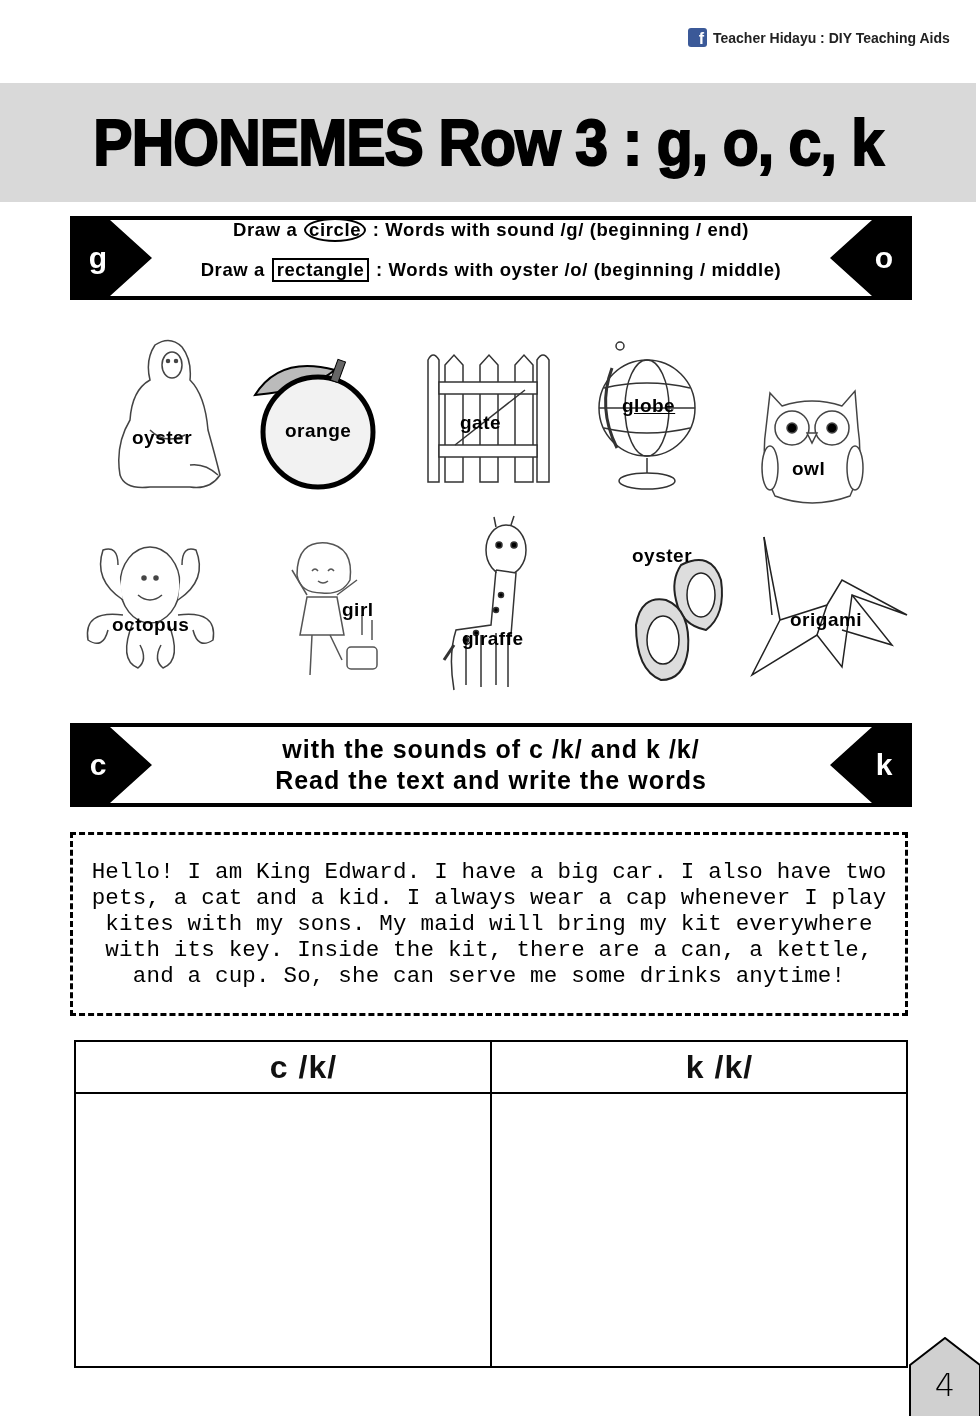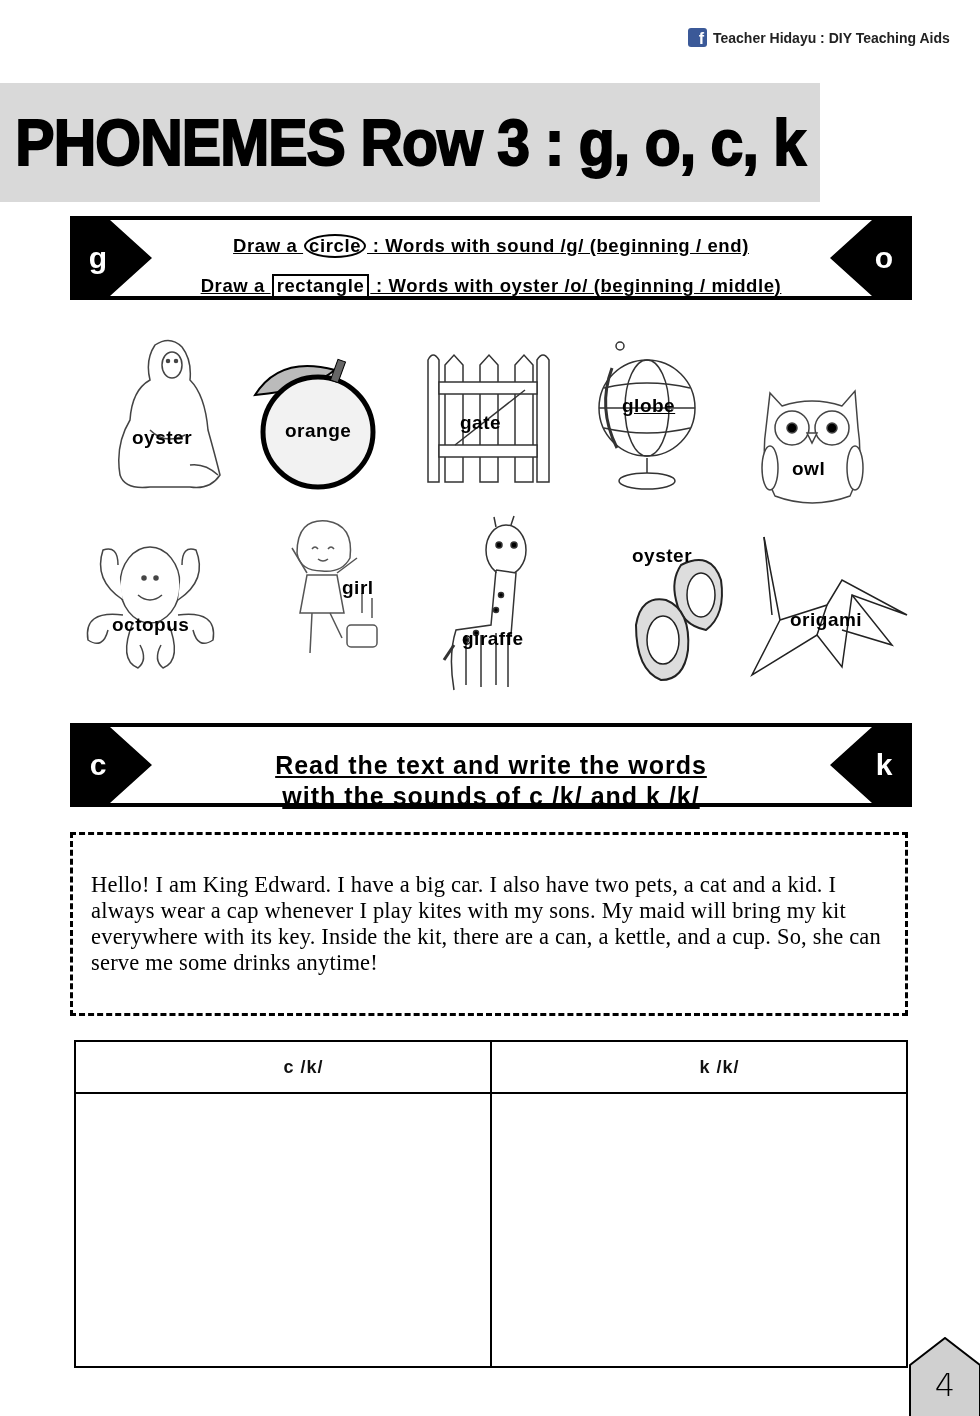--- a/index.html
+++ b/index.html
@@ -1,49 +1,49 @@
 <!DOCTYPE html>
 <html><head>
 <meta charset="utf-8">
 <style>
   html, body { margin:0; padding:0; }
   body { width:980px; height:1416px; background:#ffffff; position:relative; overflow:hidden; font-family:"DejaVu Sans", sans-serif; color:#111; }
 
   .credit { position:absolute; top:28px; left:688px; display:flex; align-items:center; gap:6px; font-family:"Liberation Sans", sans-serif; font-weight:bold; font-size:14px; color:#222; }
   .fb-icon { width:19px; height:19px; background:#3b5998; border-radius:3px; color:#fff; font-weight:bold; font-size:16px; display:flex; align-items:flex-end; justify-content:flex-end; padding-right:3px; box-sizing:border-box; line-height:1; font-family:"Liberation Sans", sans-serif; }
 
-  .title-band { position:absolute; top:83px; left:0; width:820px; height:119px; background:#d9d9d9; display:flex; align-items:center; justify-content:center; }
+  .title-band { position:absolute; top:83px; left:0; width:976px; height:119px; background:#d9d9d9; display:flex; align-items:center; justify-content:center; }
   .title-text { font-family:"Liberation Sans", sans-serif; font-weight:900; font-size:64px; letter-spacing:-1px; color:#000; transform:scaleX(0.92); white-space:nowrap; -webkit-text-stroke:2px #000; }
 
   .banner { position:absolute; left:70px; width:842px; height:84px; background:#000; }
   .banner .inner2 { position:absolute; top:4px; bottom:4px; left:40px; right:40px; background:#fff;
      clip-path: polygon(0 0, 100% 0, calc(100% - 42px) 50%, 100% 100%, 0 100%, 42px 50%); }
   .banner .letter-left, .banner .letter-right { position:absolute; top:0; height:100%; width:56px; display:flex; align-items:center; justify-content:center; color:#fff; font-family:"Liberation Sans", sans-serif; font-weight:900; font-size:30px; }
   .banner .letter-left { left:0; }
   .banner .letter-right { right:0; }
-  .banner .btext { position:absolute; top:16px; left:80px; right:80px; height:100%; display:flex; flex-direction:column; align-items:center; justify-content:center; font-family:"Liberation Sans", sans-serif; font-weight:bold; color:#000; text-align:center;text-decoration:underline; }
+  .banner .btext { position:absolute; top:0; left:80px; right:80px; height:100%; display:flex; flex-direction:column; align-items:center; justify-content:center; font-family:"Liberation Sans", sans-serif; font-weight:bold; color:#000; text-align:center; }
 
   .b1 { top:216px; }
   .b1 .btext { font-size:18.5px; line-height:22px; letter-spacing:0.6px; }
   .circled { display:inline-block; border:2px solid #000; border-radius:50%; padding:0 3px; margin:0 1px; line-height:20px; }
   .boxed { display:inline-block; border:2px solid #000; padding:0 3px; margin:16px 1px; line-height:20px; }
 
   .b2 { top:723px; }
   .b2 .btext { font-size:25px; line-height:31px; letter-spacing:1px; }
 
   .pic { position:absolute; }
   .pic svg { position:absolute; left:0; top:0; }
   .pic .lbl { position:absolute; font-family:"Liberation Sans", sans-serif; font-weight:bold; font-size:19px; color:#000; white-space:nowrap; letter-spacing:0.5px; }
 
   .story { position:absolute; left:70px; top:832px; width:838px; height:184px; box-sizing:border-box; border:3px dashed #000; display:flex; align-items:center; justify-content:center; }
-  .story p { margin:0; padding:0 18px; font-family:Liberation Serif, serif; font-size:22.5px; line-height:26px; color:#000; letter-spacing:0.2px; }
+  .story p { margin:0; padding:0 18px; text-align:center; font-family:Liberation Mono, monospace; font-size:22.5px; line-height:26px; color:#000; letter-spacing:0.2px; }
 
   .answer-table { position:absolute; left:74px; top:1040px; width:834px; height:328px; border-collapse:collapse; table-layout:fixed; }
   .answer-table th, .answer-table td { border:2px solid #000; }
-  .answer-table th { height:48px; font-family:"Liberation Sans", sans-serif; font-weight:bold; font-size:18px; letter-spacing:1px;padding-left:42px; }
+  .answer-table th { height:48px; font-family:"Liberation Sans", sans-serif; font-weight:bold; font-size:32px; letter-spacing:1px;padding-left:42px; }
   .answer-table td { background:#fff; }
 
   .page-tab { position:absolute; left:909px; top:1337px; width:72px; height:80px; }
   .page-num { position:absolute; left:909px; top:1366px; width:72px; text-align:center; font-family:"DejaVu Sans", sans-serif; font-size:32px; font-weight:300; color:#000; }
 </style>
 </head>
 <body>
 
 <div class="credit">
   <span class="fb-icon">f</span>
@@ -139,21 +139,21 @@
     <path d="M45 60 Q15 40 25 10 Q40 5 40 25"></path>
     <path d="M100 60 Q130 40 118 10 Q104 5 104 25"></path>
     <path d="M45 75 Q5 70 10 100 Q25 110 30 90"></path>
     <path d="M100 75 Q140 70 135 100 Q120 110 115 90"></path>
     <path d="M55 82 Q40 120 60 128 Q70 120 62 105"></path>
     <path d="M90 82 Q105 120 85 128 Q75 120 83 105"></path>
   </svg>
   <span class="lbl" style="left:34px;top:74px;">octopus</span>
 </div>
 
-<div class="pic" style="left:262px;top:513px;width:135px;height:145px;">
+<div class="pic" style="left:262px;top:535px;width:135px;height:145px;">
   <svg width="135" height="145" viewBox="0 0 135 145" fill="#fff" stroke="#555" stroke-width="1.5">
     <path d="M35 40 Q35 5 65 8 Q92 12 88 45 Q80 60 60 58 Q38 58 35 40 Z"></path>
     <path d="M50 36 Q53 32 56 36 M66 36 Q69 32 72 36 M56 46 Q61 50 66 46"></path>
     <path d="M45 60 L30 35 M75 60 L95 45"></path>
     <path d="M45 62 L75 62 L82 100 L38 100 Z"></path>
     <path d="M50 100 L48 140 M68 100 L80 125"></path>
     <rect x="85" y="112" width="30" height="22" rx="4"></rect>
     <path d="M100 80 L100 100 M110 85 L110 105"></path>
   </svg>
   <span class="lbl" style="left:80px;top:64px;">girl</span>
@@ -192,22 +192,22 @@
     <path d="M22 2 L30 80 M75 100 L85 70 M110 60 L150 110 L100 95"></path>
   </svg>
   <span class="lbl" style="left:48px;top:38px;margin-top:36px;">origami</span>
 </div>
 
 <div class="banner b2">
   <div class="inner2"></div>
   <div class="letter-left">c</div>
   <div class="letter-right">k</div>
   <div class="btext">
+    <div>with the sounds of c /k/ and k /k/</div>
     <div>Read the text and write the words</div>
-    <div>with the sounds of c /k/ and k /k/</div>
   </div>
 </div>
 
 <div class="story">
   <p>Hello! I am King Edward. I have a big car. I also have two pets, a cat and a kid. I always wear a cap whenever I play kites with my sons. My maid will bring my kit everywhere with its key. Inside the kit, there are a can, a kettle, and a cup. So, she can serve me some drinks anytime!</p>
 </div>
 
 <table class="answer-table">
   <thead>
     <tr>

